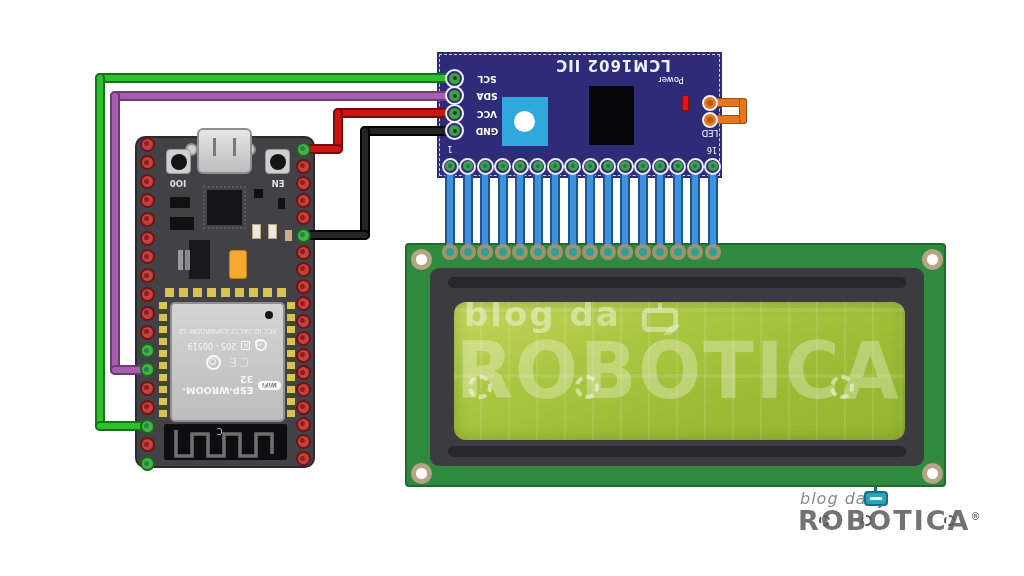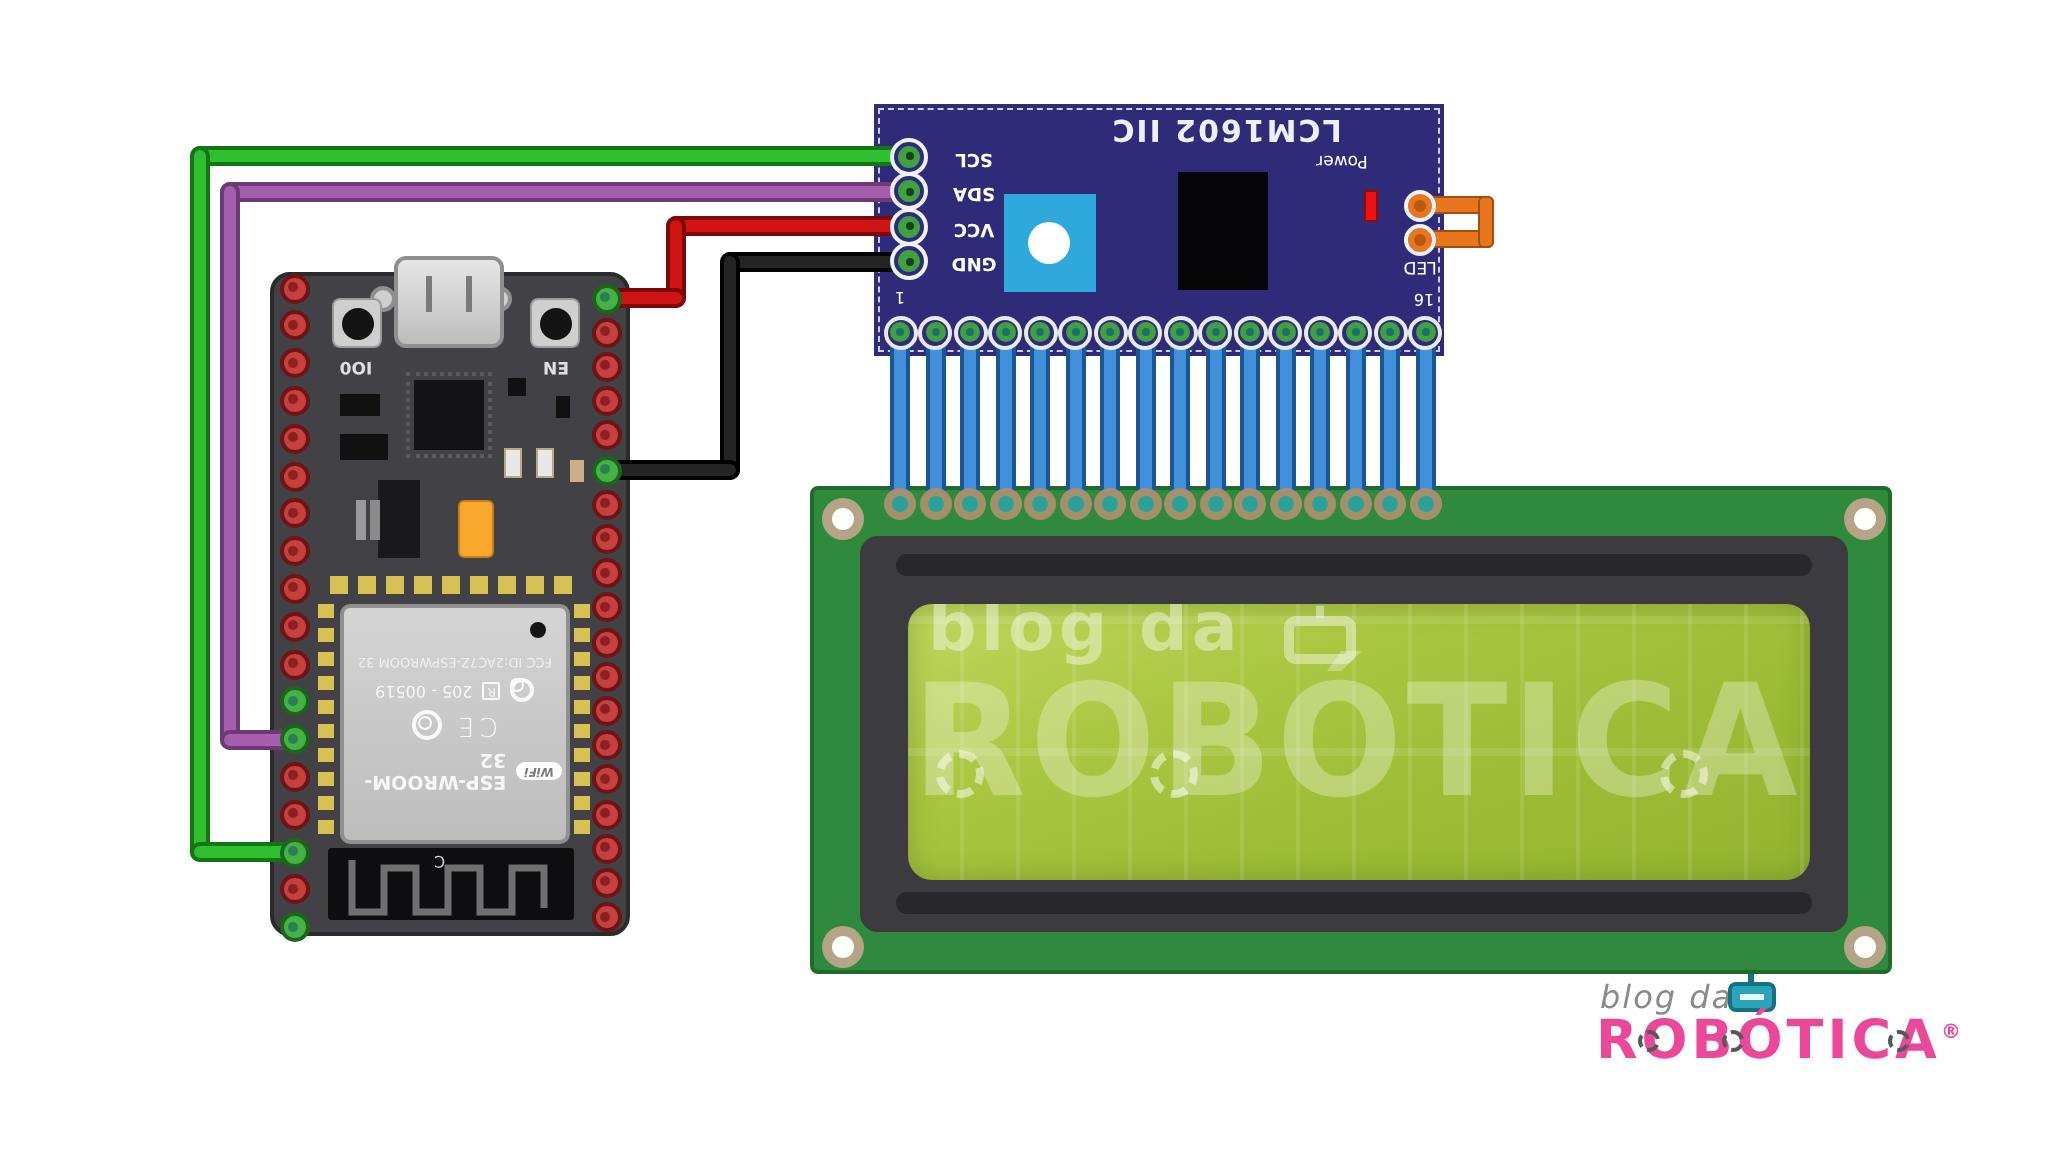--- a/index.html
+++ b/index.html
@@ -162,21 +162,21 @@
   .logo { position:absolute; left:798px; top:489px; width:185px; height:60px; z-index:5; }
   .logo-top { position:absolute; left:2px; top:0; font-size:16px; color:#8a8a8a;
          font-style:italic; letter-spacing:1px; }
   .logo-robot { position:absolute; left:66px; top:2px; width:24px; height:15px;
          background:#2aa4b8; border:2px solid #15707f; border-radius:4px; }
   .logo-robot::before { content:""; position:absolute; left:8px; top:-7px; width:3px;
          height:5px; background:#15707f; }
   .logo-robot::after { content:""; position:absolute; left:4px; top:4px; width:12px;
          height:3px; background:#e8f6f8; }
   .logo-brand { position:absolute; left:0; top:16px; font-size:27px; font-weight:bold;
-         color:#ec4899; letter-spacing:2px; white-space:nowrap;text-align:center; }
+         color:#737373; letter-spacing:2px; white-space:nowrap;text-align:center; }
   .logo-reg { font-size:10px; vertical-align:super; }
   .logo-gear { position:absolute; width:11px; height:11px; border-radius:50%;
          border:2.5px dashed #55595c; }
 </style>
 </head>
 <body>
 
 <div class="stage">
 
   <div class="lcd">

